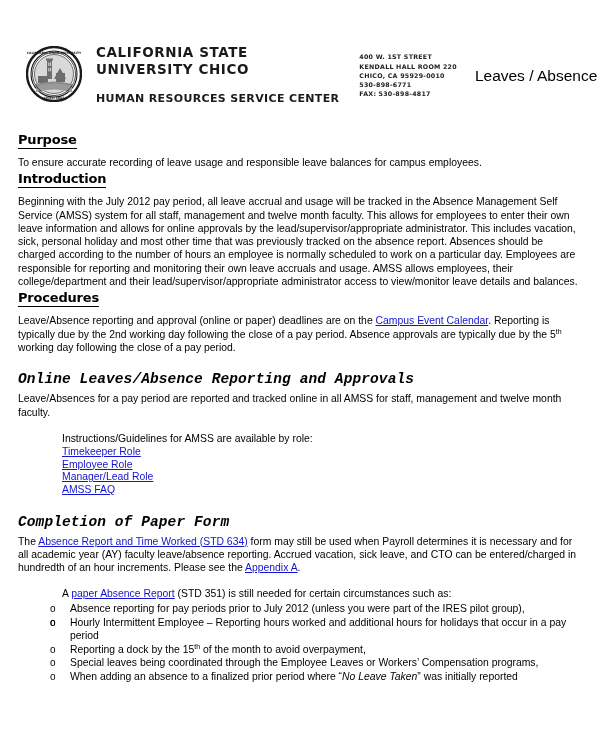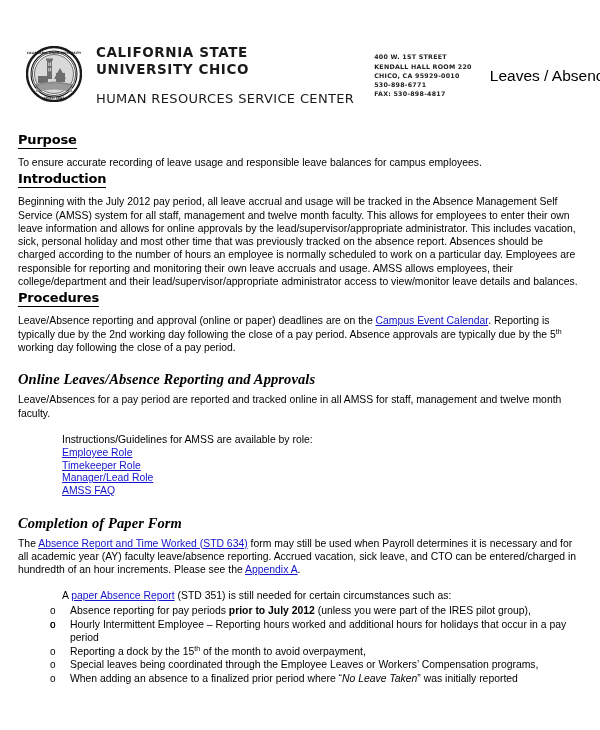--- a/index.html
+++ b/index.html
@@ -47,22 +47,22 @@
   .uni-line1, .uni-line2 {
     font-family: "DejaVu Sans", sans-serif;
     font-weight: bold;
     font-size: 13.5px;
     letter-spacing: 0.6px;
     line-height: 17px;
     color: #1a1a1a;
   }
   .uni-sub {
     font-family: "DejaVu Sans", sans-serif;
-    font-weight: normal;
-    font-size: 13px;
+    font-weight: bold;
+    font-size: 11px;
     letter-spacing: 0.35px;
     line-height: 14px;
     margin-top: 14px;
     color: #1a1a1a;
   }
 
   .address {
     margin-left: 20px;
     margin-top: 5px;
     flex: 0 0 auto;
@@ -91,21 +91,21 @@
     margin: 0 0 7px 0;
     padding: 0 0 1px 0;
     display: inline-block;
     border-bottom: 1.6px solid #000;
     letter-spacing: -0.2px;
   }
   .sec-wrap { }
   .sec-wrap.first { margin-top: 0; }
 
   h3.subsec {
-    font-family: Liberation Serif, serif;
+    font-family: Liberation Mono, monospace;
     font-size: 14.5px;
     font-weight: bold;
     font-style: italic;
     margin: 0 0 5px 0;
     letter-spacing: 0.1px;
   }
   .subsec-wrap { margin-top: 17px; }
 
   
   p.body {
@@ -113,21 +113,21 @@
     line-height: 13.3px;
     margin: 0 0 0 0;
     text-align: left;
   }
   p.gap { margin-top: 13px; margin-left: 44px; }
 
   a.link, .link {
     color: #1414cc;
     text-decoration: underline;
   }
-  .bold { font-weight: bold; margin-top: 24px; }
+  .bold { font-weight: normal; margin-top: 24px; }
   .ital { font-style: italic; }
   sup {
     font-size: 7px;
     vertical-align: super;
     line-height: 0;
   }
 
   
   ul.linklist {
     list-style: none;
@@ -222,22 +222,22 @@
   <div class="sec-wrap">
     <h2 class="sec">Procedures</h2>
     <p class="body"><span>Leave/Absence reporting and approval (online or paper) deadlines are on the </span><a href="#" class="link">Campus Event Calendar</a><span>. Reporting is typically due by the 2nd working day following the close of a pay period. Absence approvals are typically due by the 5</span><sup>th</sup><span> working day following the close of a pay period.</span></p>
   </div>
 
   <div class="subsec-wrap">
     <h3 class="subsec">Online Leaves/Absence Reporting and Approvals</h3>
     <p class="body">Leave/Absences for a pay period are reported and tracked online in all AMSS for staff, management and twelve month faculty.</p>
     <p class="body gap">Instructions/Guidelines for AMSS are available by role:</p>
     <ul class="linklist">
+      <li><a href="#" class="link">Timekeeper Role</a></li>
       <li><a href="#" class="link">Employee Role</a></li>
-      <li><a href="#" class="link">Timekeeper Role</a></li>
       <li><a href="#" class="link">Manager/Lead Role</a></li>
       <li><a href="#" class="link">AMSS FAQ</a></li>
     </ul>
   </div>
 
   <div class="subsec-wrap">
     <h3 class="subsec">Completion of Paper Form</h3>
 
     <p class="body"><span>The </span><a href="#" class="link">Absence Report and Time Worked (STD 634)</a><span> form may still be used when Payroll determines it is necessary and for all academic year (AY) faculty leave/absence reporting. Accrued vacation, sick leave, and CTO can be entered/charged in hundredth of an hour increments. Please see the </span><a href="#" class="link">Appendix A</a><span>.</span></p>
 

